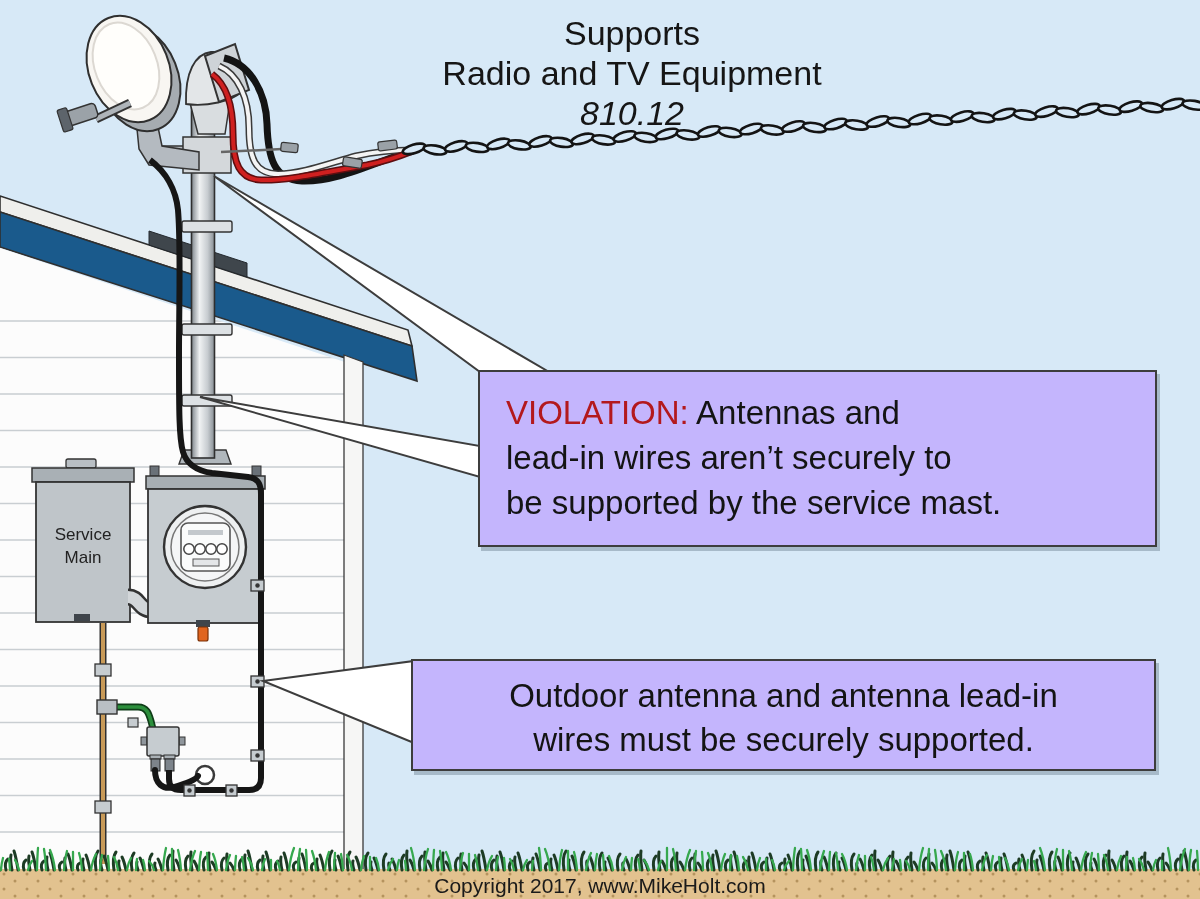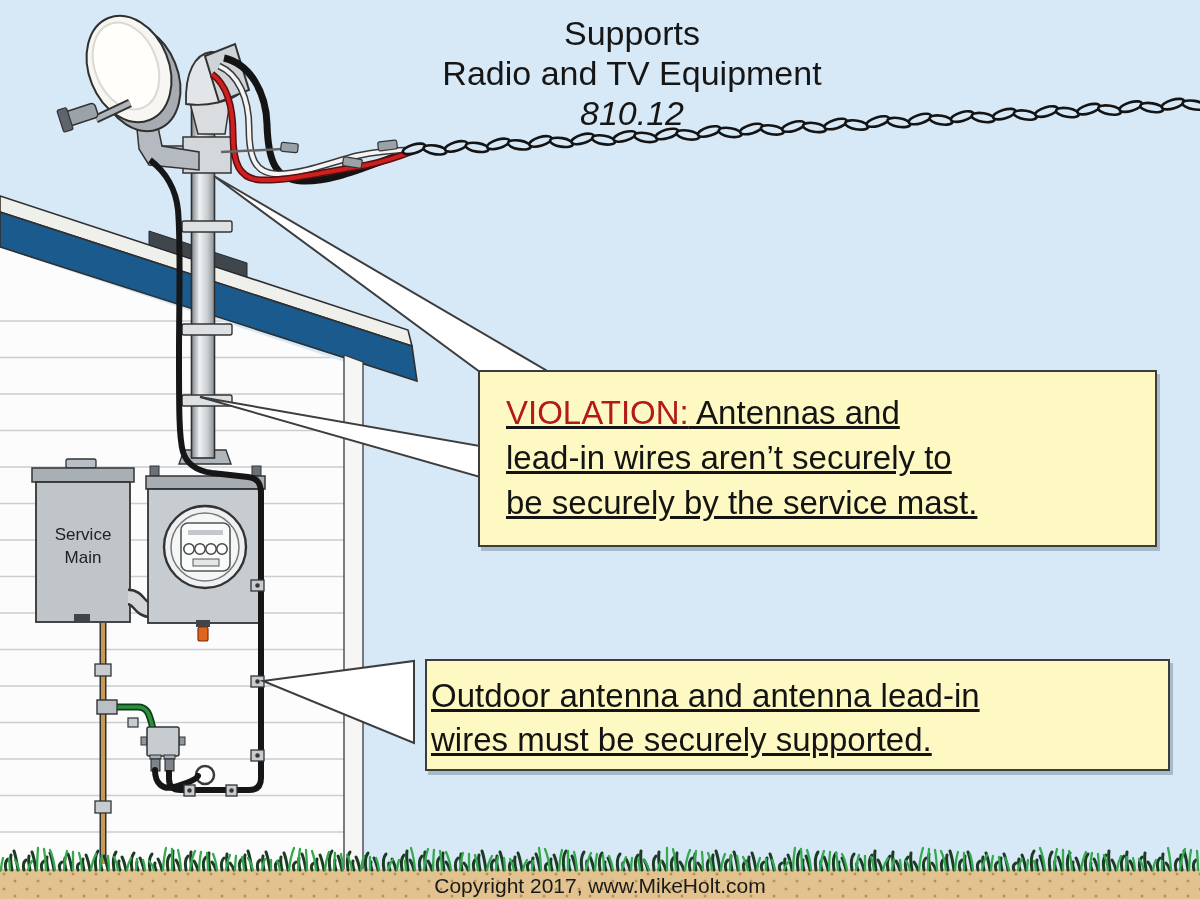--- a/index.html
+++ b/index.html
@@ -9,32 +9,32 @@
     background:var(--sky,#d7e9f7);
     font-family:"Liberation Sans","DejaVu Sans",sans-serif;
   }
   .stage svg{position:absolute;left:0;top:0;}
   .title{
     position:absolute;left:64px;right:0;top:13px;
     text-align:center;font-size:34px;line-height:40px;color:#161616;
   }
   .title .code{font-style:italic;}
   .callout{
-    position:absolute;background:#fef9c3;border:2.5px solid var(--callout-border,#3d3d3d);
+    position:absolute;background:#c4b5fd;border:2.5px solid var(--callout-border,#3d3d3d);
     box-shadow:3px 4px 0 rgba(96,116,132,.40);
-    color:#141414;font-size:33px;text-decoration:underline;
+    color:#141414;font-size:33px;
   }
   .callout-violation{
     left:478px;top:370px;width:679px;height:177px;
     padding:18px 6px 0 26px;line-height:45px;text-align:left;
   }
   .callout-violation .red{color:var(--violation-red,#b3191d);}
   .callout-support{
-    left:425px;top:659px;width:745px;height:112px;
-    padding:13px 4px 0 4px;line-height:44px;text-align:left;
+    left:411px;top:659px;width:745px;height:112px;
+    padding:13px 4px 0 4px;line-height:44px;text-align:center;
   }
 </style>
 </head>
 <body>
 
 <div class="stage">
 
 <svg width="1200" height="899" viewBox="0 0 1200 899">
   <defs>
     <linearGradient id="mastGrad" x1="0" y1="0" x2="1" y2="0">
@@ -594,21 +594,21 @@
 
 <div class="title">
   <div>Supports</div>
   <div>Radio and TV Equipment</div>
   <div class="code">810.12</div>
 </div>
 
 <div class="callout callout-violation">
   <div><span class="red">VIOLATION:</span><span> Antennas and</span></div>
   <div>lead-in wires aren’t securely to</div>
-  <div>be securely by the service mast.</div>
+  <div>be supported by the service mast.</div>
 </div>
 
 <div class="callout callout-support">
   <div>Outdoor antenna and antenna lead-in</div>
   <div>wires must be securely supported.</div>
 </div>
 
 </div>
 
 </body></html>

